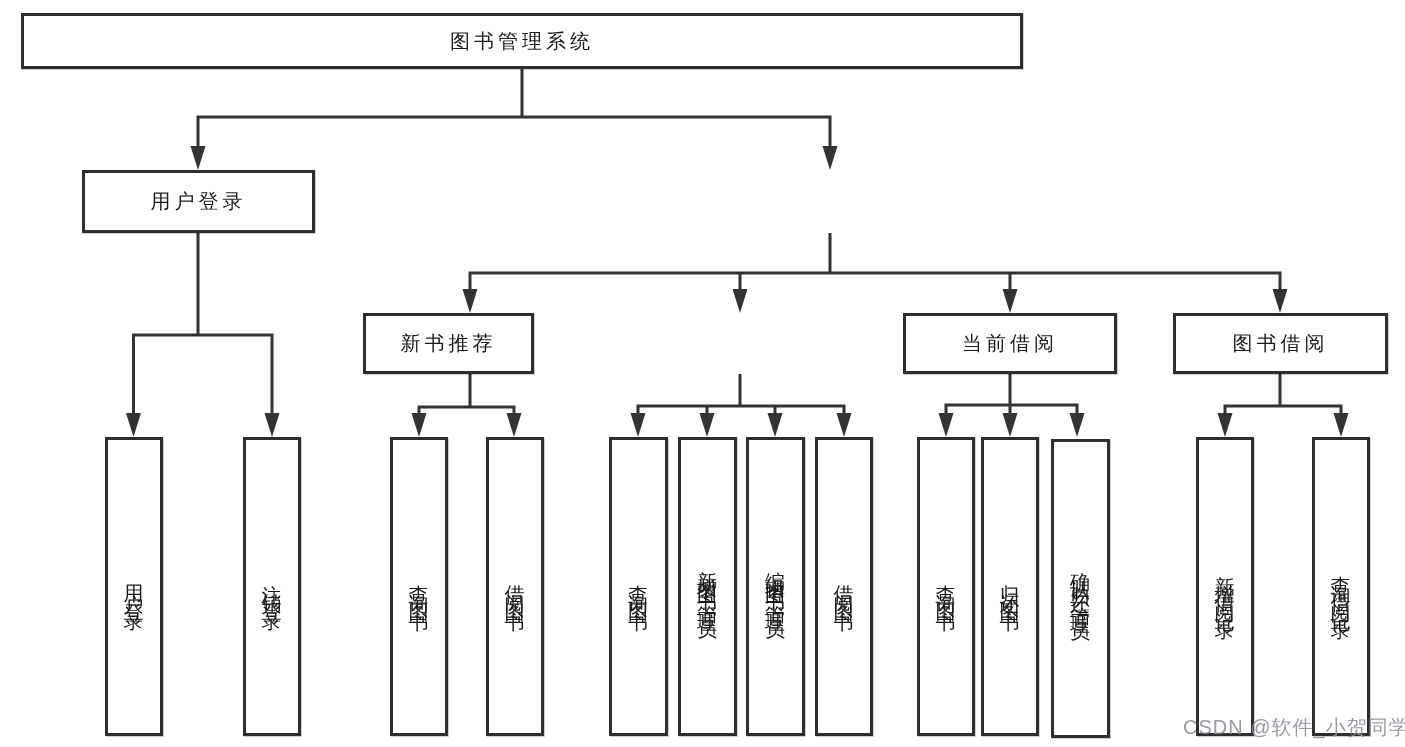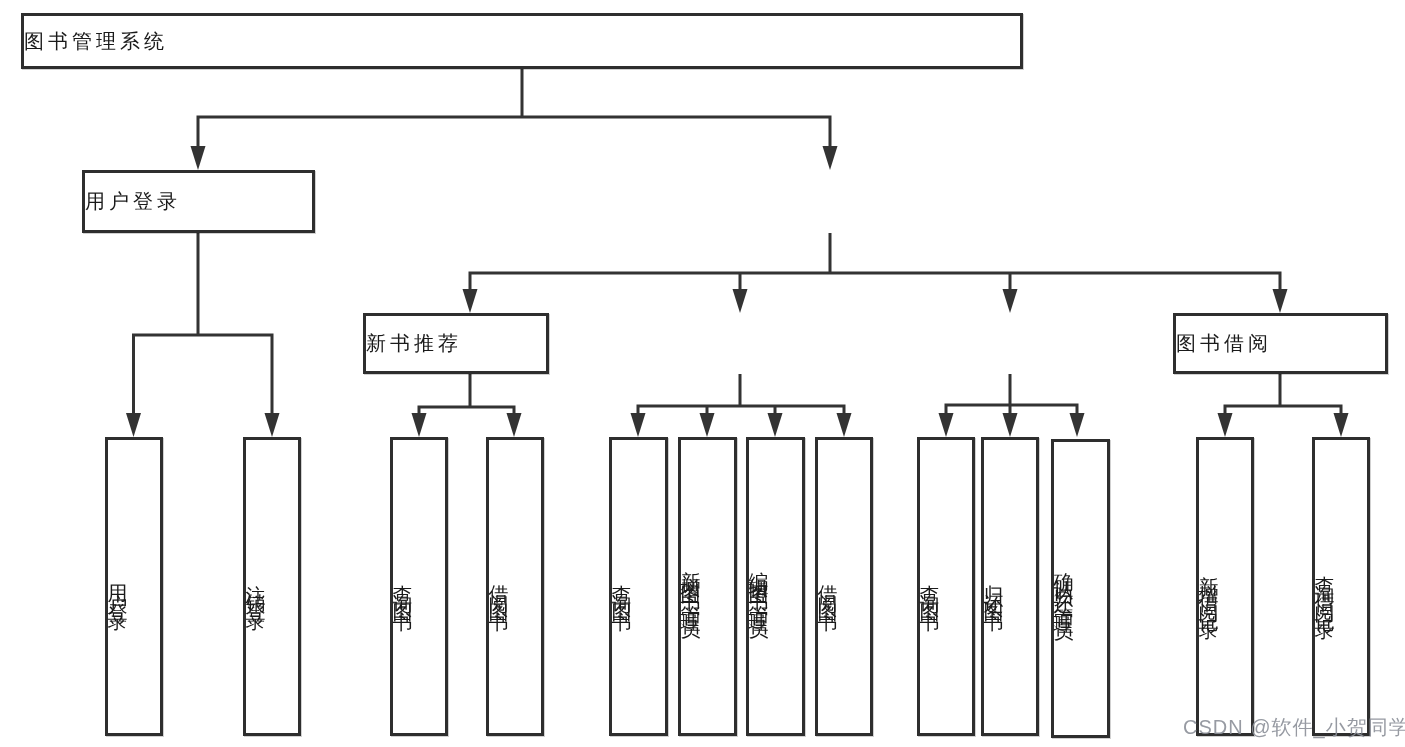--- a/index.html
+++ b/index.html
@@ -5,21 +5,21 @@
   html,body{margin:0;padding:0;background:#ffffff;}
   .stage{
     position:relative;width:1405px;height:747px;background:#ffffff;overflow:hidden;
     font-family:"Liberation Sans","DejaVu Sans",sans-serif;
     color:var(--text,#1a1a1a);
   }
   .connector-layer{position:absolute;left:0;top:0;width:1405px;height:747px;}
   .node{
     position:absolute;box-sizing:border-box;background:#ffffff;
     border:3px solid var(--border,#2e2e2e);
-    display:flex;align-items:center;
+    display:flex;align-items:center;justify-content:center;
     font-size:20px;color:var(--text,#1a1a1a);
     box-shadow:1px 1px 0 rgba(0,0,0,0.18);
   }
   .node.h span{letter-spacing:4px;white-space:nowrap;}
   .vtext{
     writing-mode:vertical-rl;
     letter-spacing:9px;
     font-size:20px;
     line-height:1;
     white-space:nowrap;
@@ -71,22 +71,25 @@
   </svg>
 
   <div class="node h" style="left:21px;top:13px;width:1002px;height:56px">
     <span>图书管理系统</span>
   </div>
 
   <div class="node h" style="left:82px;top:170px;width:233px;height:63px">
     <span>用户登录</span>
   </div>
 
-  <div class="node h" style="left:363px;top:313px;width:186px;height:61px">
+  <div class="node h" style="left:363px;top:313px;width:171px;height:61px">
     <span>新书推荐</span>
+  </div>
+  <div class="node h" style="left:903px;top:313px;width:214px;height:61px">
+    <span>当前借阅</span>
   </div>
   <div class="node h" style="left:1173px;top:313px;width:215px;height:61px">
     <span>图书借阅</span>
   </div>
 
   <div class="node v" style="left:105px;top:437px;width:58px;height:299px">
     <span class="vtext">用户登录</span>
   </div>
   <div class="node v" style="left:243px;top:437px;width:58px;height:299px">
     <span class="vtext">注销登录</span>

